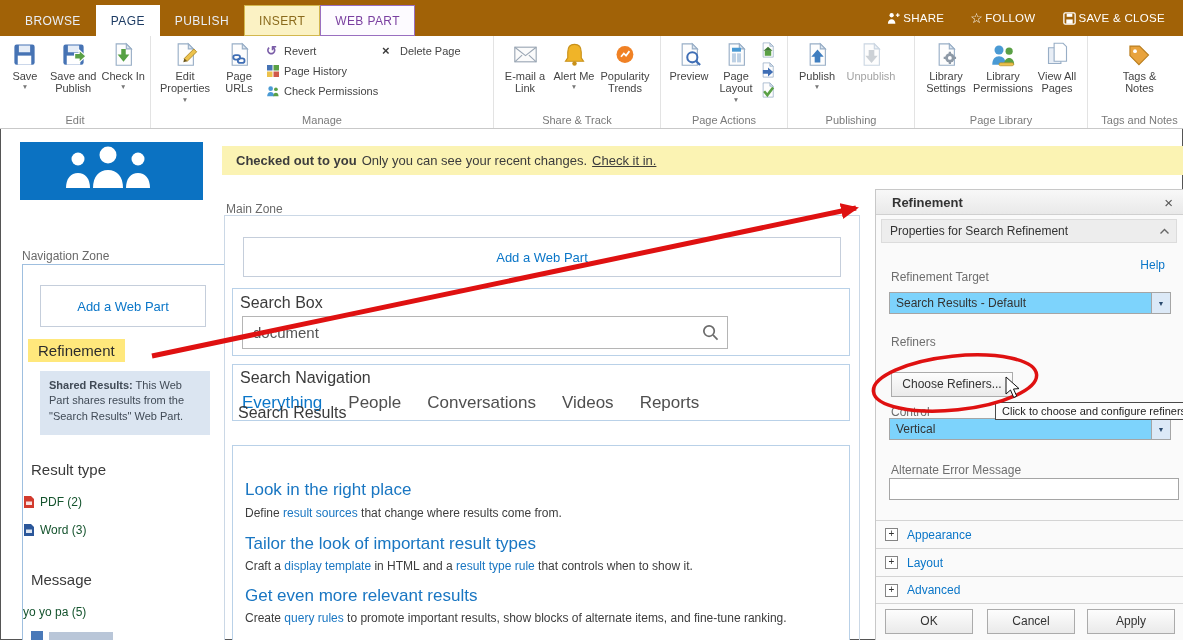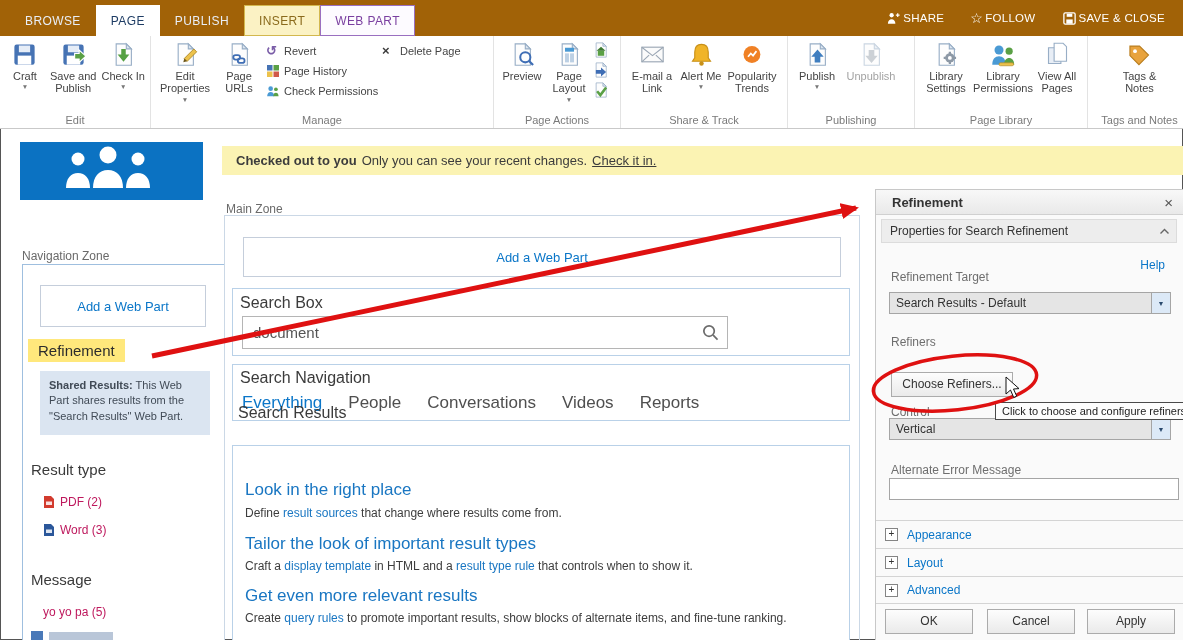--- a/index.html
+++ b/index.html
@@ -41,21 +41,21 @@
   .statusbar{position:absolute;left:222px;top:146px;width:961px;height:29px;background:#fbf3b3;display:flex;align-items:center;gap:5px;padding-left:14px;font-size:13px;color:#3c3c3c;box-sizing:border-box}
   .sb-title{font-weight:bold}
   .sb-link{color:#3c3c3c;text-decoration:underline;cursor:pointer}
   .zone-label{position:absolute;font-size:12px;color:#6a6a6a}
 
   .navzone{position:absolute;left:22px;top:264px;width:203px;height:376px;border:1px solid #9fbfdf;border-bottom:none;background:#fff;overflow:hidden;box-sizing:border-box}
   .addwp{position:absolute;border:1px solid #c5cedb;display:flex;align-items:center;justify-content:center;color:#0a76c8;font-size:13px;background:#fff;cursor:pointer;box-sizing:border-box}
   .wp-title-hl{position:absolute;left:5px;top:74px;background:#ffe87c;color:#2c2c2c;font-size:15px;padding:3px 10px;white-space:nowrap}
   .infobox{position:absolute;left:17px;top:106px;width:170px;height:64px;background:#dbe5f1;font-size:11px;color:#404a56;padding:7px 9px;line-height:1.4;box-sizing:border-box}
   .refiner-h{position:absolute;left:8px;font-size:15px;color:#3a3a3a}
-  .refiner-item{position:absolute;left:20px;display:flex;align-items:center;gap:5px;font-size:12px;color:#be185d;cursor:pointer}
+  .refiner-item{position:absolute;left:0;display:flex;align-items:center;gap:5px;font-size:12px;color:#14532d;cursor:pointer}
   .fic{width:12px;height:14px;flex:none}
   .clipped{position:absolute;left:8px;top:366px;display:flex;gap:6px;align-items:center}
   .clipped .cbox{width:12px;height:10px;background:#4a79b8}
   .clipped .cbar{width:64px;height:8px;background:#b9c6d8}
 
   .mainzone{position:absolute;left:224px;top:215px;width:636px;height:425px;border:1px solid #cbd8e6;border-bottom:none;box-sizing:border-box}
   .wpart{position:absolute;border:1px solid #b9d1e8;background:#fff;box-sizing:border-box}
   .wp-title{font-size:16px;color:#3b3b3b}
   .searchinput{width:100%;height:33px;border:1px solid #b5b5b5;font-family:"Liberation Sans",sans-serif;font-size:15px;color:#555;padding:0 34px 0 10px;box-sizing:border-box;outline:none}
   .maglass{position:absolute;right:8px;top:7px;width:19px;height:19px;cursor:pointer}
@@ -68,21 +68,21 @@
 
   
   .toolpane{position:absolute;left:875px;top:189px;width:308px;height:451px;background:#fafafa;border-left:1px solid #c8c8c8;border-top:1px solid #c8c8c8;z-index:5;box-sizing:border-box}
   .tp-header{position:absolute;left:0;top:0;width:100%;height:25px;background:linear-gradient(#f8f8f8,#e9e9e9);border-bottom:1px solid #d0d0d0;display:flex;align-items:center;justify-content:space-between;padding:0 10px 0 16px;box-sizing:border-box}
   .tp-title{font-size:13px;font-weight:bold;color:#333}
   .tp-close{font-size:15px;color:#555;cursor:pointer;line-height:1}
   .tp-sechead{position:absolute;left:5px;top:29px;width:296px;height:24px;background:#ededed;border:1px solid #dcdcdc;display:flex;align-items:center;justify-content:space-between;padding:0 6px 0 8px;font-size:12px;color:#333;box-sizing:border-box}
   .tp-chevron{width:11px;height:7px;cursor:pointer}
   .tp-help{position:absolute;right:18px;top:68px;font-size:12px;color:#0a76c8;cursor:pointer}
   .tp-label{position:absolute;left:15px;font-size:12px;color:#6e6e6e;white-space:nowrap}
-  .combo{position:absolute;left:13px;width:282px;height:22px;border:1px solid #a5a5a5;background:#e5e5e5;display:flex;box-sizing:border-box;cursor:pointer}
+  .combo{position:absolute;left:13px;width:282px;height:22px;border:1px solid #a5a5a5;background:#7dd3fc;display:flex;box-sizing:border-box;cursor:pointer}
   .combo-text{flex:1;font-size:12px;color:#333;padding:3px 6px;white-space:nowrap;overflow:hidden}
   .combo-arrow{width:18px;background:#dce9f7;border-left:1px solid #a5a5a5;display:flex;align-items:center;justify-content:center;font-size:7px;color:#2a4a6e}
   .tp-btn{position:absolute;height:25px;background:linear-gradient(#fdfdfd,#eaeaea);border:1px solid #ababab;font-size:12px;color:#333;text-align:center;line-height:23px;box-sizing:border-box;cursor:pointer}
   .tp-input{position:absolute;left:13px;top:288px;width:290px;height:22px;border:1px solid #a5a5a5;background:#fff;box-sizing:border-box;font-family:"Liberation Sans",sans-serif;font-size:12px;padding:0 5px;outline:none}
   .tp-section{position:absolute;left:0;width:100%;height:28px;border-top:1px solid #d4d4d4;display:flex;align-items:center;gap:9px;padding-left:9px;box-sizing:border-box;cursor:pointer}
   .tp-section.last{border-bottom:1px solid #d4d4d4}
   .plusbox{width:11px;height:11px;border:1px solid #848484;background:#fff;font-size:10px;line-height:10px;text-align:center;color:#333;flex:none}
   .tp-seclabel{font-size:12px;color:#0a76c8}
 
   .tooltip{position:absolute;left:995px;top:402px;padding:2px 6px;background:#fdfdfd;border:1px solid #4a4a4a;font-size:11px;color:#222;white-space:nowrap;z-index:55}
@@ -146,21 +146,21 @@
   </div>
 
   <div class="ribbon">
 
     <div class="rgroup" style="width:142px">
       <div class="rrow">
         <div class="rbig" style="width:44px">
           <svg class="ric" viewBox="0 0 24 24">
               <use href="#sym-disk"></use>
             </svg>
-          <span class="rlbl">Craft</span>
+          <span class="rlbl">Save</span>
           <span class="caret glyph">▼</span>
         </div>
         <div class="rbig" style="width:58px">
           <svg class="ric" viewBox="0 0 24 24">
               <use href="#sym-disk"></use>
               <path d="M13 11h4v-3l6 5.5-6 5.5v-3h-4z" fill="#5aa045" stroke="#fff" stroke-width="1"></path>
             </svg>
           <span class="rlbl">Save and Publish</span>
         </div>
         <div class="rbig" style="width:48px">
@@ -222,20 +222,48 @@
         <div class="rcol" style="width:96px">
           <div class="rsmall">
             <span class="rsm glyph gly-x">×</span>
             <span>Delete Page</span>
           </div>
         </div>
       </div>
       <div class="rgrouplabel">Manage</div>
     </div>
 
+    <div class="rgroup" style="width:158px">
+      <div class="rrow">
+        <div class="rbig" style="width:52px">
+          <svg class="ric" viewBox="0 0 24 24">
+              <rect x="2.5" y="5.5" width="19" height="13" fill="#fbfbfb" stroke="#9aa6b4"></rect>
+              <path d="M2.5 5.5L12 13l9.5-7.5M2.5 18.5l6.5-6M21.5 18.5l-6.5-6" fill="none" stroke="#9aa6b4"></path>
+            </svg>
+          <span class="rlbl">E-mail a Link</span>
+        </div>
+        <div class="rbig" style="width:42px">
+          <svg class="ric" viewBox="0 0 24 24">
+              <path d="M12 3c-4 0-6 3-6 7v5l-2 3h16l-2-3v-5c0-4-2-7-6-7z" fill="#f0b428" stroke="#c89018"></path>
+              <circle cx="12" cy="20" r="2" fill="#c89018"></circle>
+            </svg>
+          <span class="rlbl">Alert Me</span>
+          <span class="caret glyph">▼</span>
+        </div>
+        <div class="rbig" style="width:56px">
+          <svg class="ric" viewBox="0 0 24 24">
+              <circle cx="11.5" cy="12" r="7.5" fill="#f08125"></circle>
+              <path d="M8 14l2.5-3 2 2 3-4" stroke="#fff" stroke-width="1.5" fill="none"></path>
+            </svg>
+          <span class="rlbl">Popularity Trends</span>
+        </div>
+      </div>
+      <div class="rgrouplabel">Share &amp; Track</div>
+    </div>
+
     <div class="rgroup" style="width:118px">
       <div class="rrow">
         <div class="rbig" style="width:46px">
           <svg class="ric" viewBox="0 0 24 24">
               <use href="#sym-page"></use>
               <circle cx="14.5" cy="14.5" r="4.5" fill="rgba(255,255,255,.6)" stroke="#3f6eb5" stroke-width="1.8"></circle>
               <path d="M17.8 17.8l3.6 3.6" stroke="#3f6eb5" stroke-width="2"></path>
             </svg>
           <span class="rlbl">Preview</span>
         </div>
@@ -259,48 +287,20 @@
               <use href="#sym-page" width="14" height="14"></use>
               <path d="M3 7h4V5l4 3.5L7 12v-2H3z" fill="#3f6eb5"></path>
             </svg>
           <svg class="ticonbtn" viewBox="0 0 14 14">
               <use href="#sym-page" width="14" height="14"></use>
               <path d="M4 8l2.5 3L11 5" stroke="#5aa045" stroke-width="2" fill="none"></path>
             </svg>
         </div>
       </div>
       <div class="rgrouplabel">Page Actions</div>
-    </div>
-
-    <div class="rgroup" style="width:158px">
-      <div class="rrow">
-        <div class="rbig" style="width:52px">
-          <svg class="ric" viewBox="0 0 24 24">
-              <rect x="2.5" y="5.5" width="19" height="13" fill="#fbfbfb" stroke="#9aa6b4"></rect>
-              <path d="M2.5 5.5L12 13l9.5-7.5M2.5 18.5l6.5-6M21.5 18.5l-6.5-6" fill="none" stroke="#9aa6b4"></path>
-            </svg>
-          <span class="rlbl">E-mail a Link</span>
-        </div>
-        <div class="rbig" style="width:42px">
-          <svg class="ric" viewBox="0 0 24 24">
-              <path d="M12 3c-4 0-6 3-6 7v5l-2 3h16l-2-3v-5c0-4-2-7-6-7z" fill="#f0b428" stroke="#c89018"></path>
-              <circle cx="12" cy="20" r="2" fill="#c89018"></circle>
-            </svg>
-          <span class="rlbl">Alert Me</span>
-          <span class="caret glyph">▼</span>
-        </div>
-        <div class="rbig" style="width:56px">
-          <svg class="ric" viewBox="0 0 24 24">
-              <circle cx="11.5" cy="12" r="7.5" fill="#f08125"></circle>
-              <path d="M8 14l2.5-3 2 2 3-4" stroke="#fff" stroke-width="1.5" fill="none"></path>
-            </svg>
-          <span class="rlbl">Popularity Trends</span>
-        </div>
-      </div>
-      <div class="rgrouplabel">Share &amp; Track</div>
     </div>
 
     <div class="rgroup" style="width:118px">
       <div class="rrow">
         <div class="rbig" style="width:48px">
           <svg class="ric" viewBox="0 0 24 24">
               <use href="#sym-page"></use>
               <path d="M9.5 19v-5H6.5L12 7.5 17.5 14h-3v5z" fill="#3f7ec0"></path>
             </svg>
           <span class="rlbl">Publish</span>

